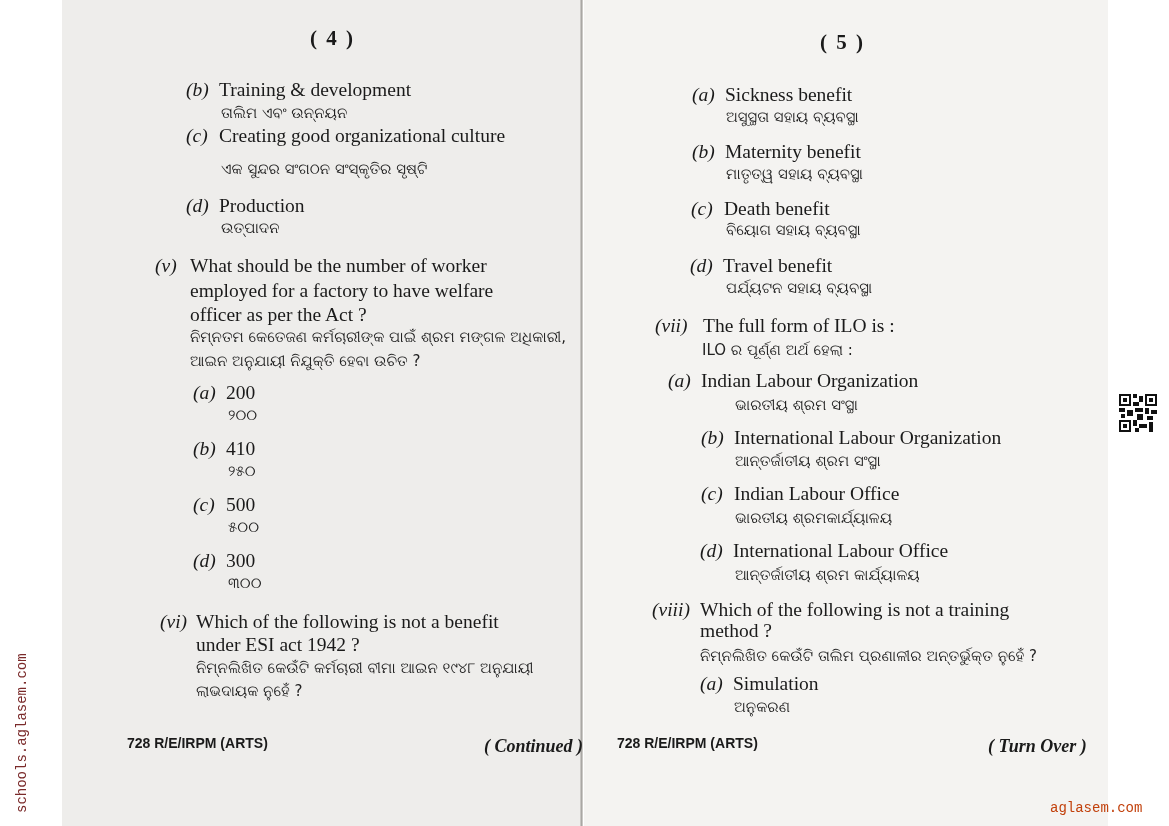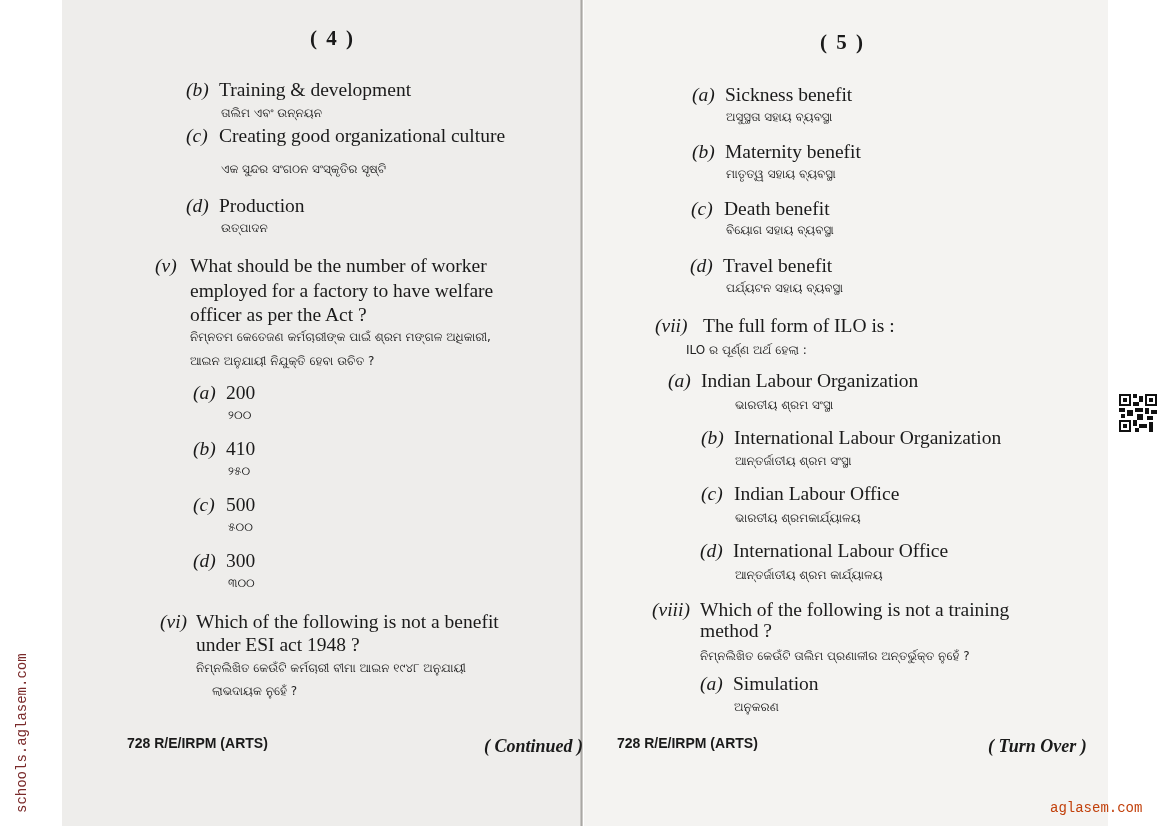--- a/index.html
+++ b/index.html
@@ -11,21 +11,21 @@
     }
     .page-left { position: absolute; left: 62px; top: 0; width: 520px; height: 826px; background: #eeedeb; }
     .page-right { position: absolute; left: 584px; top: 0; width: 524px; height: 826px; background: #f4f3f1; }
     .gutter {
       position: absolute; left: 580px; top: 0; width: 3px; height: 826px;
       background: linear-gradient(to right, #d8d6d3, #a9a7a4, #dcdad7);
     }
     .abs { position: absolute; }
     .pagenum { font-size: 21px; font-weight: bold; letter-spacing: 2px; }
     .en { font-size: 19.5px; line-height: 23px; white-space: nowrap; }
-    .od { font-size: 12px; line-height: 19px; white-space: nowrap; color: #222; font-family: "DejaVu Sans", sans-serif; }
+    .od { font-size: 15px; line-height: 19px; white-space: nowrap; color: #222; font-family: "DejaVu Sans", sans-serif; }
     .lbl { font-style: italic; }
     .opt-label { display: inline-block; width: 33px; }
     .footer-code { font-size: 14px; font-weight: bold; font-family: "Liberation Sans", sans-serif; }
     .footer-note { font-size: 18px; font-weight: bold; font-style: italic; }
     .wm { font-family: "Liberation Mono", "DejaVu Sans Mono", monospace; color: #7a2a2a; font-size: 14px; }
     .wm-vert { transform: rotate(-90deg); transform-origin: left top; }
     .wm-br { color: #c2410c; font-size: 14px; }
     .qr { width: 38px; height: 38px; background: #fff; }
   </style>
 </head>
@@ -78,23 +78,23 @@
 
 <div class="abs en" style="left:193px; top:549px;">
   <span class="opt-label lbl">(d)</span><span>300</span>
 </div>
 <div class="abs od" style="left:228px; top:574px;">୩୦୦</div>
 
 <div class="abs en" style="left:160px; top:610px;">
   <span class="lbl">(vi)</span>
 </div>
 <div class="abs en" style="left:196px; top:610px;">Which of the following is not a benefit</div>
-<div class="abs en" style="left:196px; top:633px;">under ESI act 1948 ?</div>
+<div class="abs en" style="left:196px; top:633px;">under ESI act 1942 ?</div>
 <div class="abs od" style="left:196px; top:659px;">ନିମ୍ନଲିଖିତ କେଉଁଟି କର୍ମଚାରୀ ବୀମା ଆଇନ ୧୯୪୮ ଅନୁଯାୟୀ</div>
-<div class="abs od" style="left:212px; top:682px;">ଲାଭଦାୟକ ନୁହେଁ ?</div>
+<div class="abs od" style="left:196px; top:682px;">ଲାଭଦାୟକ ନୁହେଁ ?</div>
 
 <div class="abs footer-code" style="left:127px; top:735px;">728 R/E/IRPM (ARTS)</div>
 <div class="abs footer-note" style="left:484px; top:736px;">( Continued )</div>
 
 <div class="abs pagenum" style="left:820px; top:30px;">( 5 )</div>
 
 <div class="abs en" style="left:692px; top:83px;">
   <span class="opt-label lbl">(a)</span><span>Sickness benefit</span>
 </div>
 <div class="abs od" style="left:726px; top:108px;">ଅସୁସ୍ଥତା ସହାୟ ବ୍ୟବସ୍ଥା</div>
@@ -111,21 +111,21 @@
 
 <div class="abs en" style="left:690px; top:254px;">
   <span class="opt-label lbl">(d)</span><span>Travel benefit</span>
 </div>
 <div class="abs od" style="left:726px; top:279px;">ପର୍ଯ୍ୟଟନ ସହାୟ ବ୍ୟବସ୍ଥା</div>
 
 <div class="abs en" style="left:655px; top:314px;">
   <span class="lbl">(vii)</span>
 </div>
 <div class="abs en" style="left:703px; top:314px;">The full form of ILO is :</div>
-<div class="abs od" style="left:686px; top:341px;">ILO ର ପୂର୍ଣ୍ଣ ଅର୍ଥ ହେଲା :</div>
+<div class="abs od" style="left:702px; top:341px;">ILO ର ପୂର୍ଣ୍ଣ ଅର୍ଥ ହେଲା :</div>
 
 <div class="abs en" style="left:668px; top:369px;">
   <span class="opt-label lbl">(a)</span><span>Indian Labour Organization</span>
 </div>
 <div class="abs od" style="left:735px; top:396px;">ଭାରତୀୟ ଶ୍ରମ ସଂସ୍ଥା</div>
 
 <div class="abs en" style="left:701px; top:426px;">
   <span class="opt-label lbl">(b)</span><span>International Labour Organization</span>
 </div>
 <div class="abs od" style="left:735px; top:452px;">ଆନ୍ତର୍ଜାତୀୟ ଶ୍ରମ ସଂସ୍ଥା</div>

